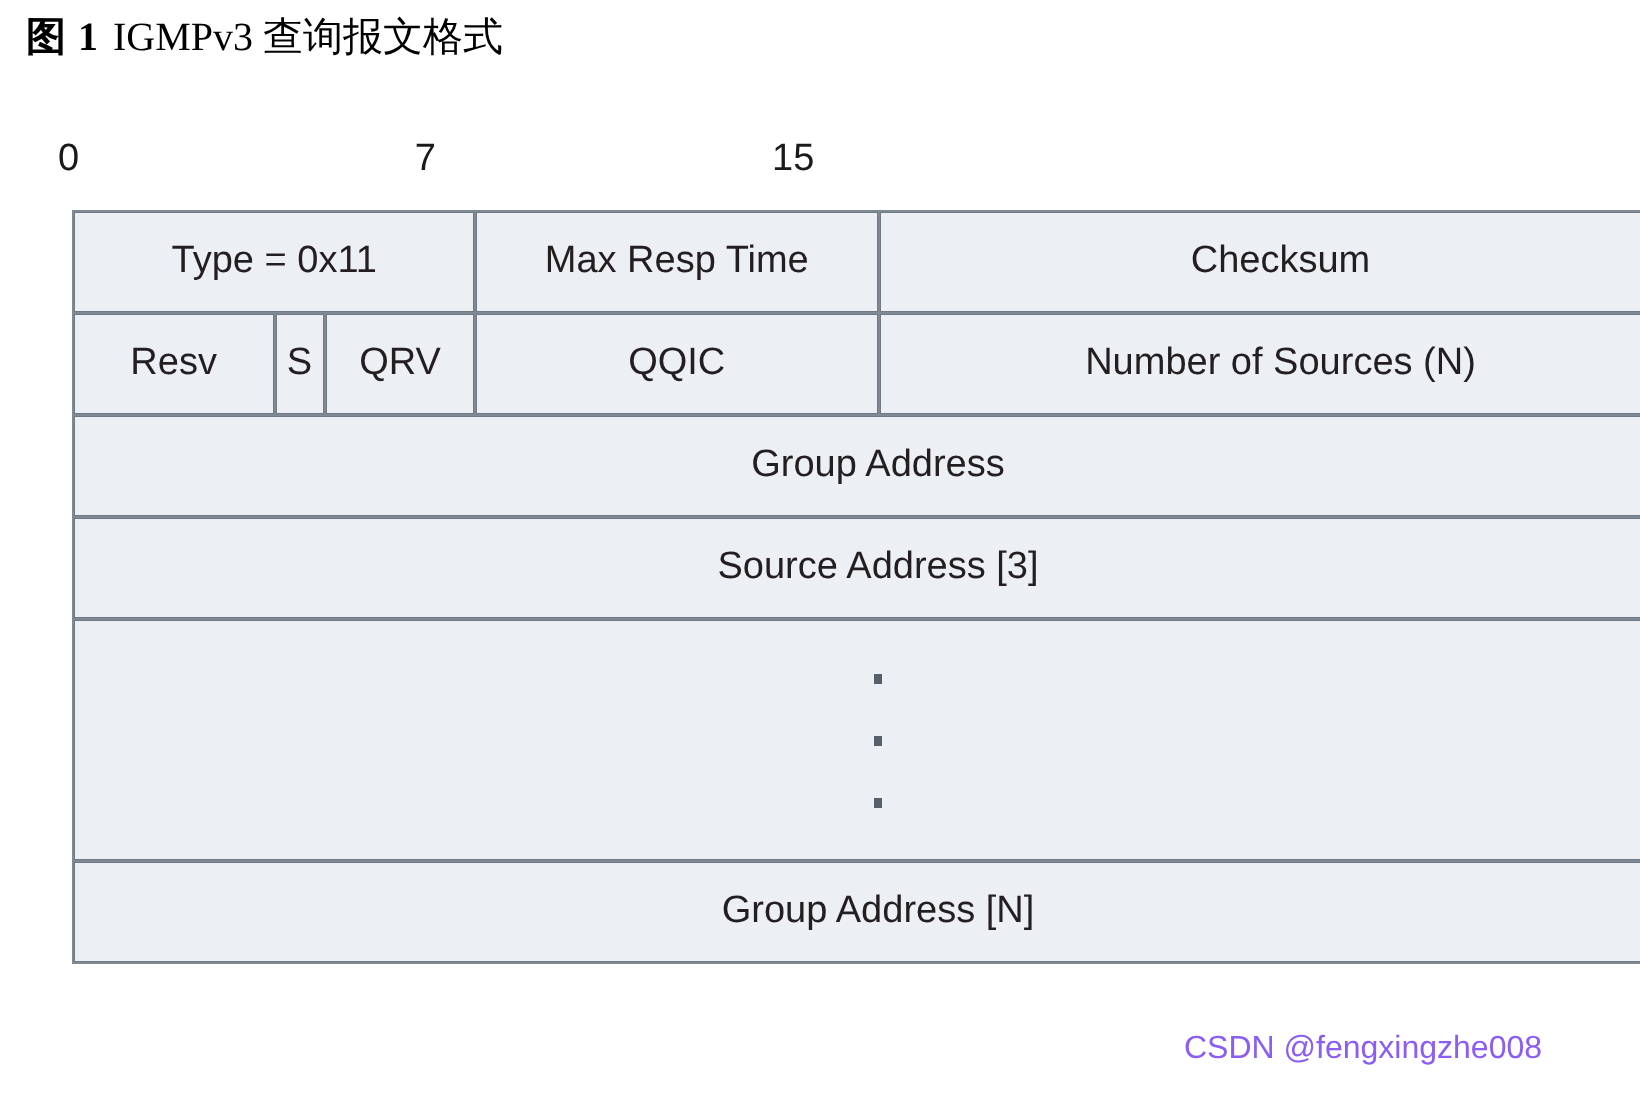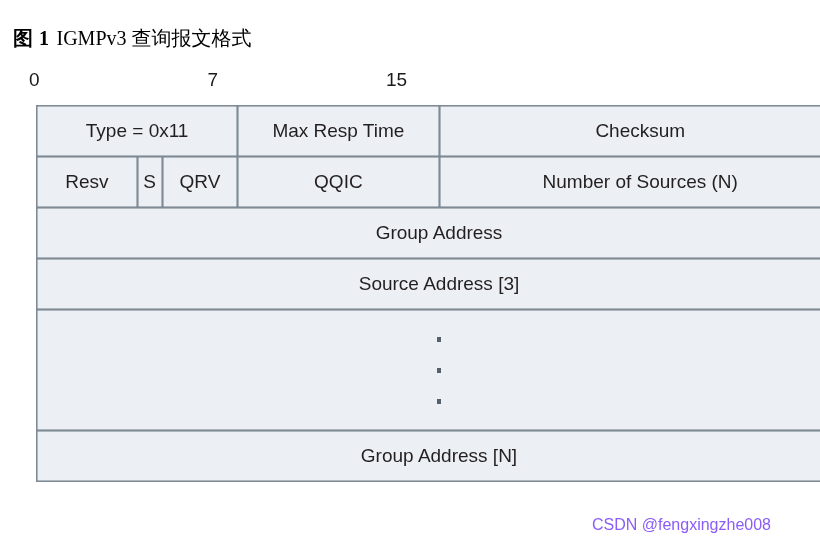--- a/index.html
+++ b/index.html
@@ -13,21 +13,21 @@
     position: relative;
     overflow: hidden;
     font-family: "Liberation Sans", sans-serif;
     color: #1a1a1a;
   }
 
   
   #figure-caption {
     position: absolute;
     left: 13px;
-    top: 25px;
+    top: 6px;
     font-family: "Liberation Serif", serif;
     font-size: 20px;
     line-height: 26px;
     white-space: nowrap;
     color: #000000;
   }
   #figure-caption .cap-label {
     font-weight: bold;
     letter-spacing: 0.5px;
   }

